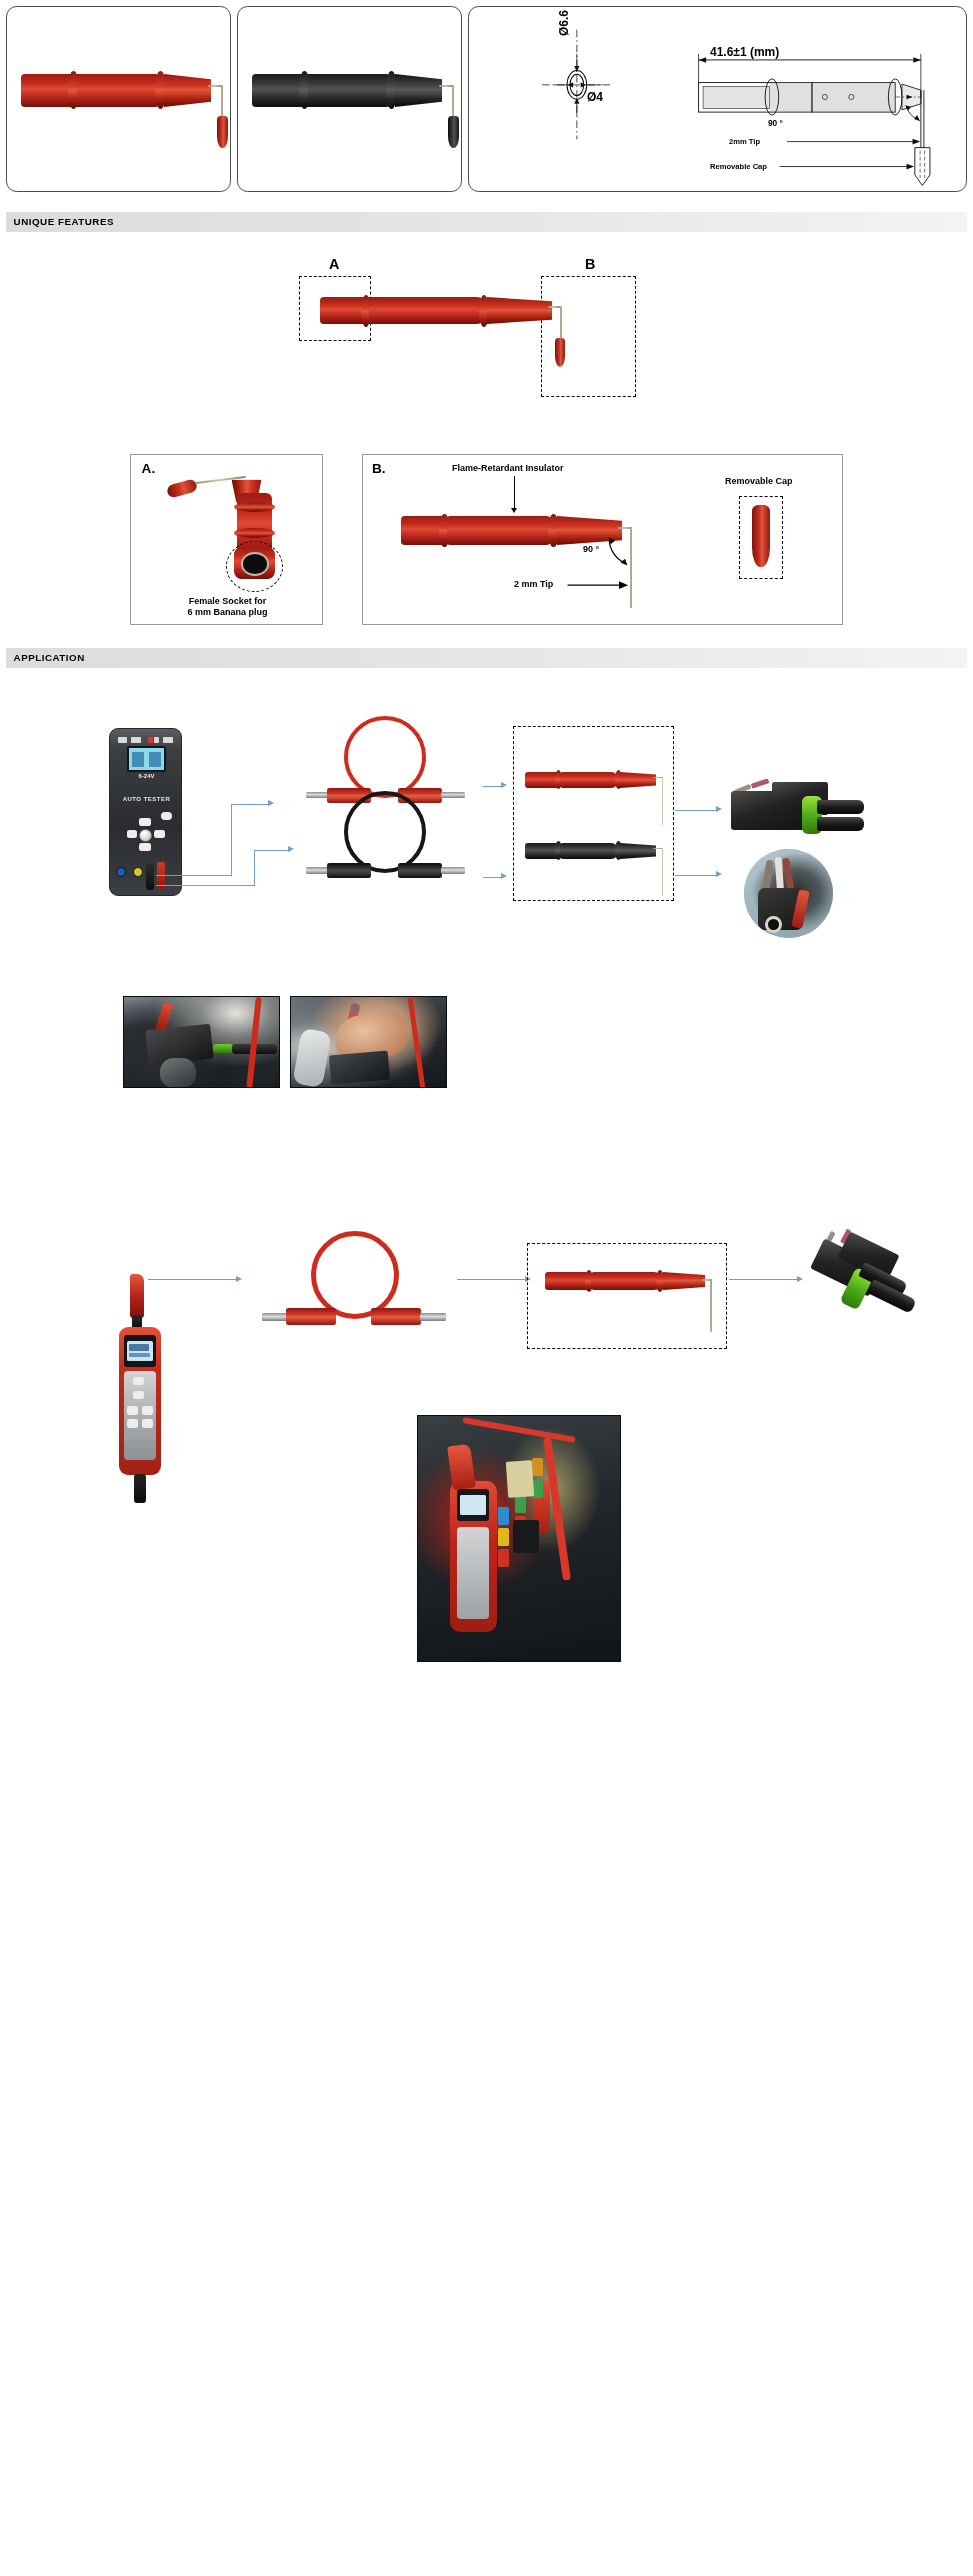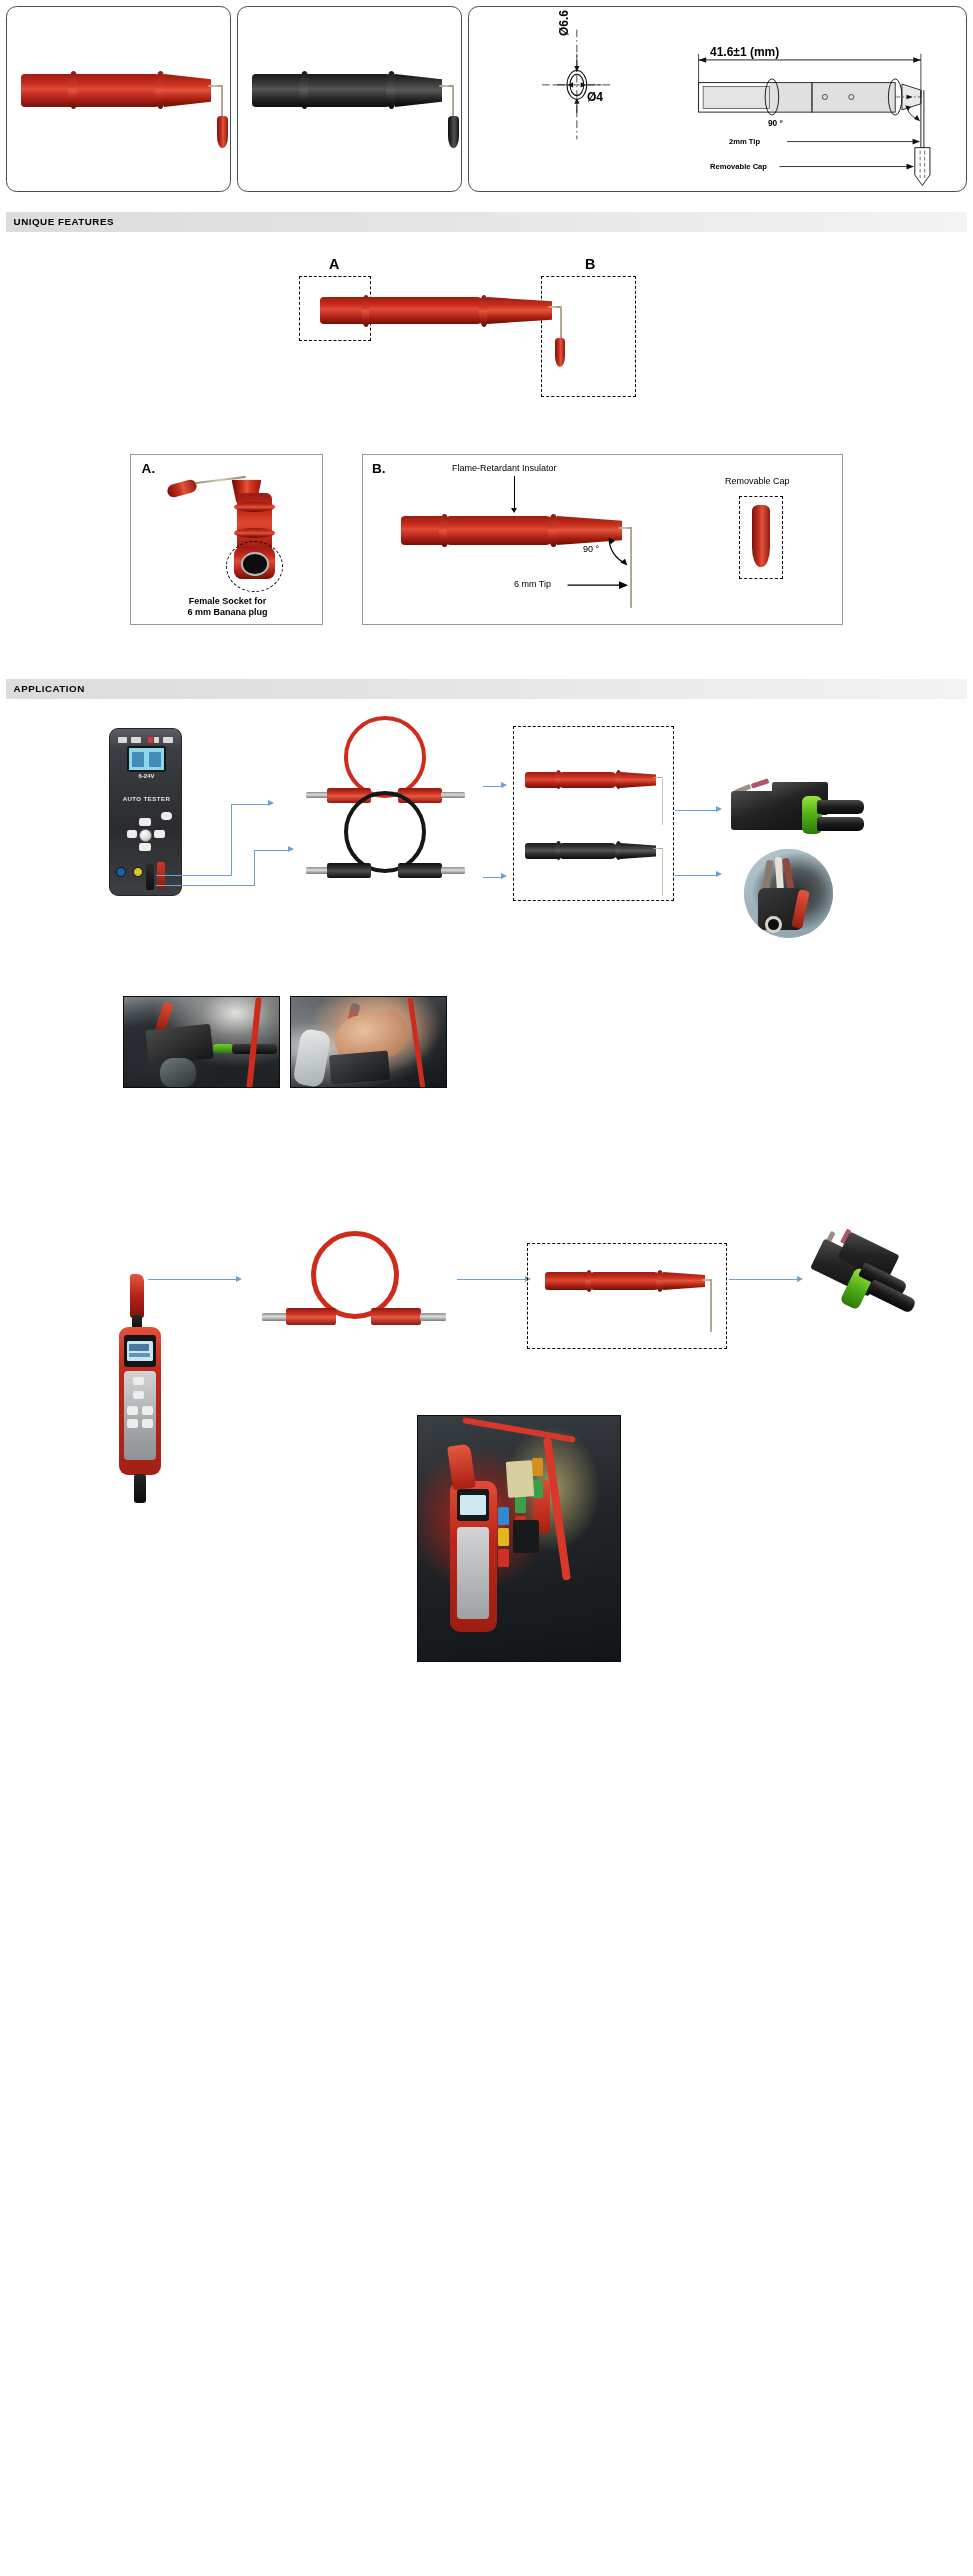--- a/index.html
+++ b/index.html
@@ -102,21 +102,21 @@
     align-items: center;
     padding-left: 7.6px;
   }
   .section-band span {
     font-size: 9.8px;
     font-weight: 700;
     letter-spacing: 0.5px;
     color: #000;
   }
   #band-features { top: 212px; }
-  #band-application { top: 679px; }
+  #band-application { top: 648px; }
 
   
   .features { position: absolute; left: 0; top: 232px; width: 973px; height: 443px; }
 
   .callout-label {
     position: absolute;
     font-size: 14.4px;
     font-weight: 700;
     color: #000;
   }
@@ -141,21 +141,21 @@
     position: absolute;
     text-align: center;
     font-size: 9px;
     font-weight: 700;
     line-height: 1.25;
     color: #000;
   }
   .anno {
     position: absolute;
     font-size: 8.3px;
-    font-weight: 400;
+    font-weight: 700;
     color: #000;
     white-space: nowrap;
   }
   .anno-lg { font-size: 9px; }
 
   .socket-ring {
     position: absolute;
     border: 1.9px dashed #000;
     border-radius: 50%;
   }
@@ -491,21 +491,21 @@
     <svg width="481" height="171" style="position:absolute; left:0; top:0;" viewBox="0 0 635 226">
       <path d="M325,112 A36,36 0 0 0 346,143" fill="none" stroke="#000" stroke-width="1.6"></path>
       <polygon points="324,109 333,113 327,118" fill="#000"></polygon>
       <polygon points="349,146 340,142 346,137" fill="#000"></polygon>
 
       <line x1="270" y1="172" x2="340" y2="172" stroke="#000" stroke-width="1.6"></line>
       <polygon points="350,172 338,167 338,177" fill="#000"></polygon>
     </svg>
 
     <div class="anno" style="left:220px; top:89px; font-size:9px;">90 °</div>
-    <div class="anno" style="left:151px; top:124px; font-size:9px;">6 mm Tip</div>
+    <div class="anno" style="left:151px; top:124px; font-size:9px;">2 mm Tip</div>
 
     <div class="anno" style="left:362px; top:21px; font-size:9px;">Removable Cap</div>
     <div class="dashed-box" style="left:376px; top:41px; width:44px; height:83px; border-width:1.5px;"></div>
     <div class="probe-cap red" style="left:389px; top:50px; width:18px; height:62px; border-radius:6px 6px 8.3px 8.3px / 6px 6px 19.7px 19.7px;"></div>
   </div>
 </div>
 
 <div class="section-band" id="band-application">
   <span>APPLICATION</span>
 </div>

